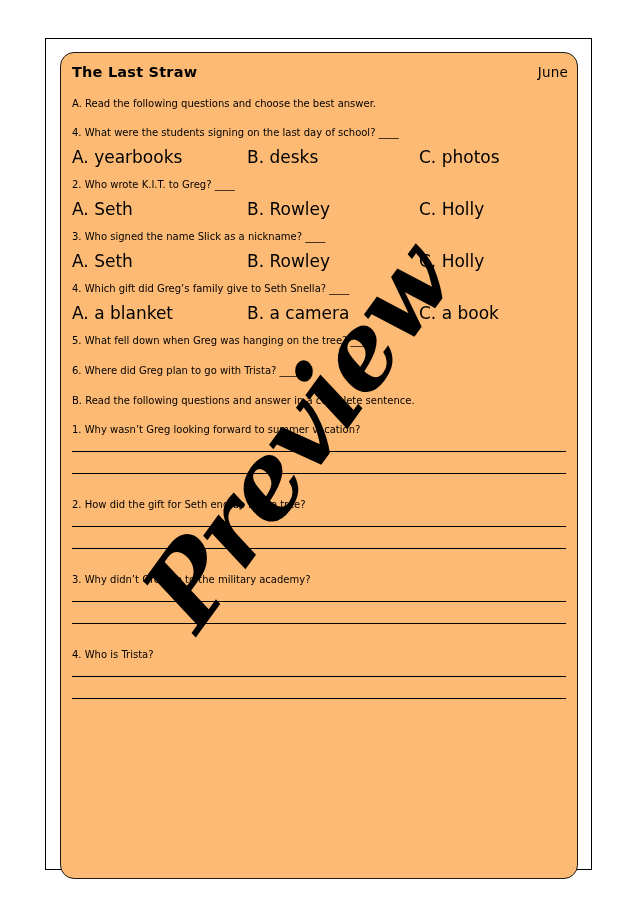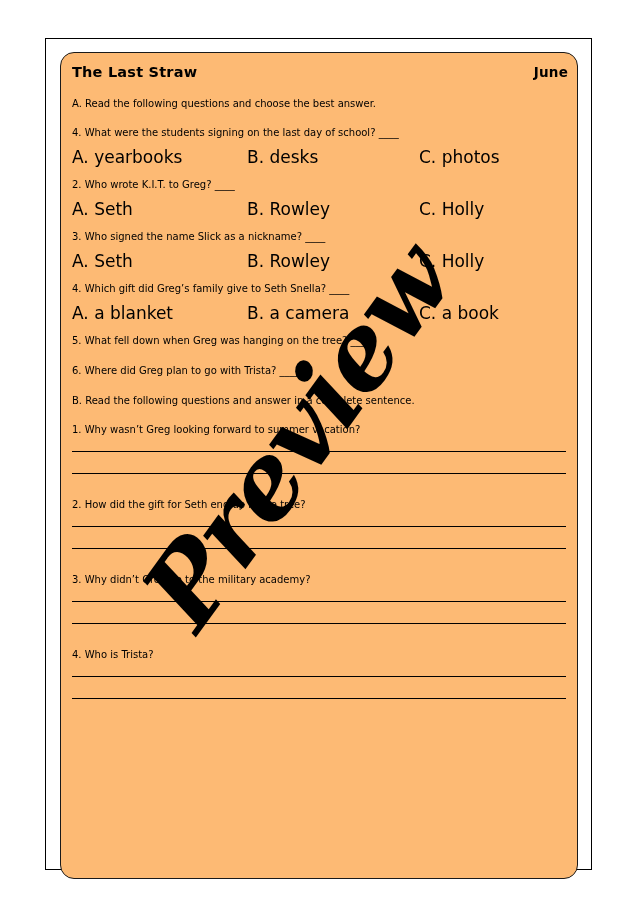--- a/index.html
+++ b/index.html
@@ -61,21 +61,21 @@
     align-items: baseline;
     justify-content: space-between;
   }
   #title-text {
     font-size: 14.5px;
     font-weight: bold;
     letter-spacing: 0.2px;
   }
   #month-text {
     font-size: 13.5px;
-    font-weight: bold;
+    font-weight: normal;
     letter-spacing: 0.2px;
   }
 
   
   #content {
     position: absolute;
     left: 11px;
     top: 44px;
     width: 496px;
   }

